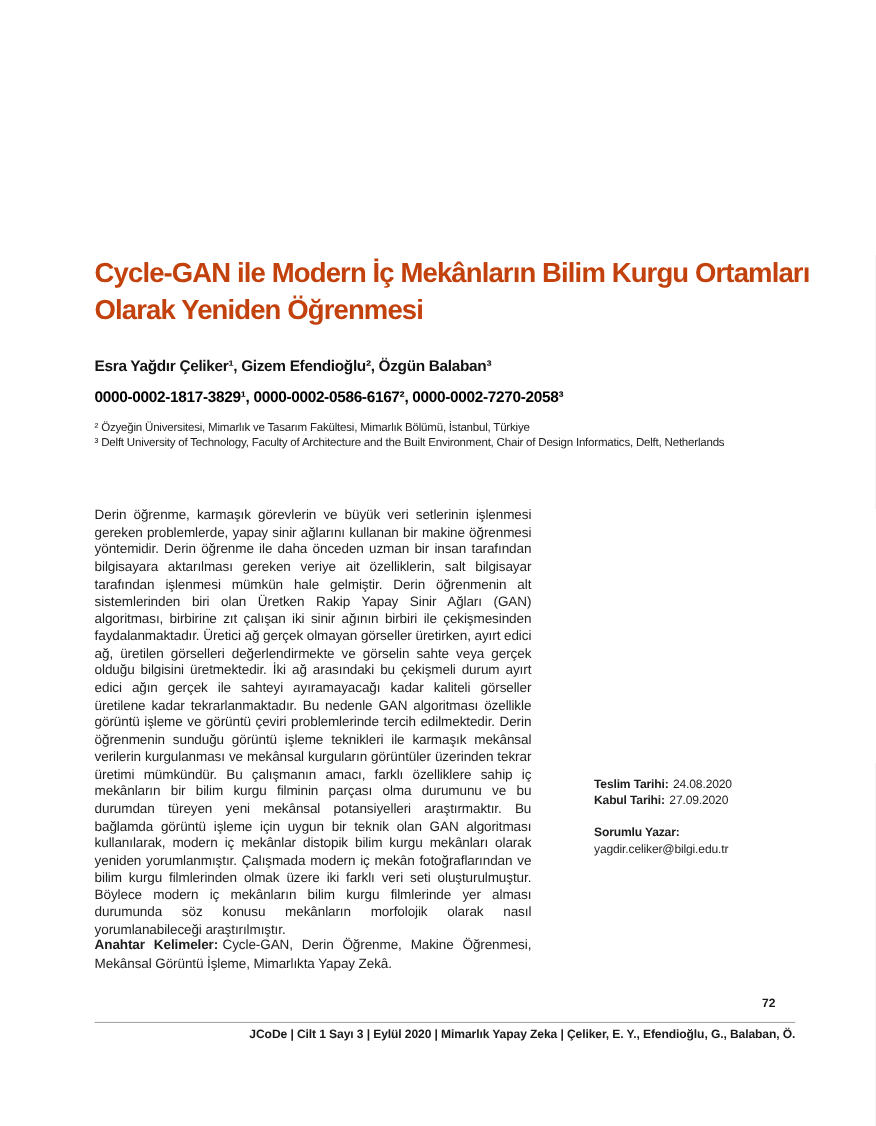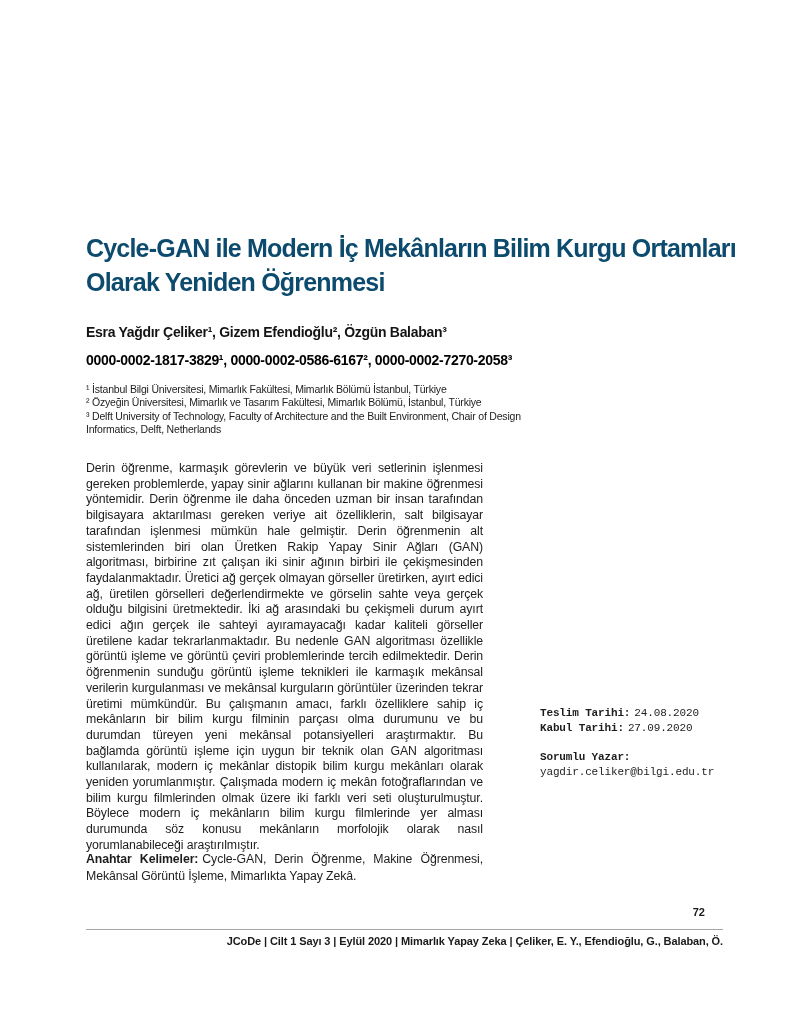--- a/index.html
+++ b/index.html
@@ -23,21 +23,21 @@
   
   .title {
     position: absolute;
     left: 86px;
     top: 231px;
     margin: 0;
     font-size: 25px;
     font-weight: 700;
     line-height: 34px;
     letter-spacing: -0.8px;
-    color: #0c4a6e;
+    color: #c2410c;
     white-space: nowrap;
   }
 
   
   .authors {
     position: absolute;
     left: 86px;
     top: 324px;
     margin: 0;
     font-size: 14px;
@@ -105,21 +105,21 @@
   .sidebar {
     position: absolute;
     left: 540px;
     top: 706px;
     width: 172px;
     font-size: 11px;
     line-height: 14.5px;
     letter-spacing: -0.15px;
     color: #1d1d1d;
   }
-  .sidebar p { margin: 0; font-family: Liberation Mono, monospace; }
+  .sidebar p { margin: 0; }
   .sidebar .val { margin-left: 4px; }
   .sidebar .corresponding-label { margin-top: 15px; }
   .sidebar .citation {
     margin-top: 16px;
     text-align: justify;
   }
 
   
   .page-number {
     position: absolute;
@@ -160,21 +160,20 @@
   <h1 class="title">
     <span>Cycle-GAN ile Modern İç Mekânların Bilim Kurgu Ortamları</span><br>
     <span>Olarak Yeniden Öğrenmesi</span>
   </h1>
 
   <p class="authors">Esra Yağdır Çeliker¹, Gizem Efendioğlu², Özgün Balaban³</p>
 
   <p class="orcids">0000-0002-1817-3829¹, 0000-0002-0586-6167², 0000-0002-7270-2058³</p>
 
   <div class="affiliations">
-    <p>¹ İstanbul Bilgi Üniversitesi, Mimarlık Fakültesi, Mimarlık Bölümü İstanbul, Türkiye</p>
     <p>² Özyeğin Üniversitesi, Mimarlık ve Tasarım Fakültesi, Mimarlık Bölümü, İstanbul, Türkiye</p>
     <p>³ Delft University of Technology, Faculty of Architecture and the Built Environment, Chair of Design Informatics, Delft, Netherlands</p>
   </div>
 
   <p class="abstract">Derin öğrenme, karmaşık görevlerin ve büyük veri setlerinin işlenmesi gereken problemlerde, yapay sinir ağlarını kullanan bir makine öğrenmesi yöntemidir. Derin öğrenme ile daha önceden uzman bir insan tarafından bilgisayara aktarılması gereken veriye ait özelliklerin, salt bilgisayar tarafından işlenmesi mümkün hale gelmiştir. Derin öğrenmenin alt sistemlerinden biri olan Üretken Rakip Yapay Sinir Ağları (GAN) algoritması, birbirine zıt çalışan iki sinir ağının birbiri ile çekişmesinden faydalanmaktadır. Üretici ağ gerçek olmayan görseller üretirken, ayırt edici ağ, üretilen görselleri değerlendirmekte ve görselin sahte veya gerçek olduğu bilgisini üretmektedir. İki ağ arasındaki bu çekişmeli durum ayırt edici ağın gerçek ile sahteyi ayıramayacağı kadar kaliteli görseller üretilene kadar tekrarlanmaktadır. Bu nedenle GAN algoritması özellikle görüntü işleme ve görüntü çeviri problemlerinde tercih edilmektedir. Derin öğrenmenin sunduğu görüntü işleme teknikleri ile karmaşık mekânsal verilerin kurgulanması ve mekânsal kurguların görüntüler üzerinden tekrar üretimi mümkündür. Bu çalışmanın amacı, farklı özelliklere sahip iç mekânların bir bilim kurgu filminin parçası olma durumunu ve bu durumdan türeyen yeni mekânsal potansiyelleri araştırmaktır. Bu bağlamda görüntü işleme için uygun bir teknik olan GAN algoritması kullanılarak, modern iç mekânlar distopik bilim kurgu mekânları olarak yeniden yorumlanmıştır. Çalışmada modern iç mekân fotoğraflarından ve bilim kurgu filmlerinden olmak üzere iki farklı veri seti oluşturulmuştur. Böylece modern iç mekânların bilim kurgu filmlerinde yer alması durumunda söz konusu mekânların morfolojik olarak nasıl yorumlanabileceği araştırılmıştır.</p>
 
   <p class="keywords">
     <span class="bold">Anahtar Kelimeler:</span><span class="kw-text">Cycle-GAN, Derin Öğrenme, Makine Öğrenmesi, Mekânsal Görüntü İşleme, Mimarlıkta Yapay Zekâ.</span>
   </p>
 

